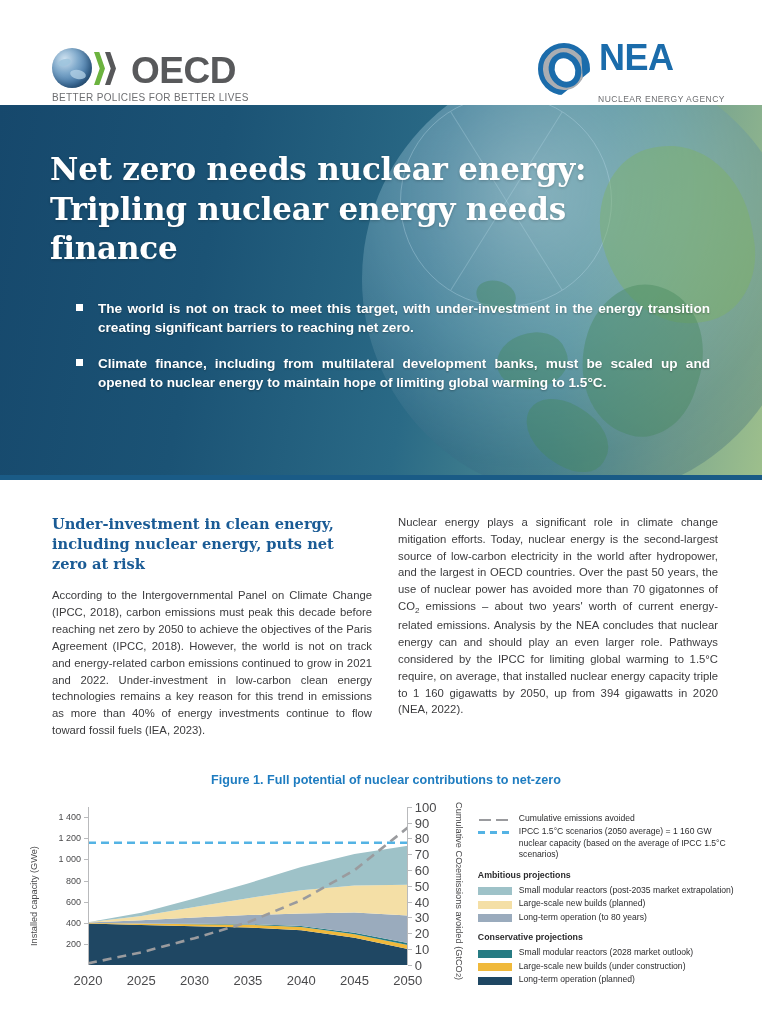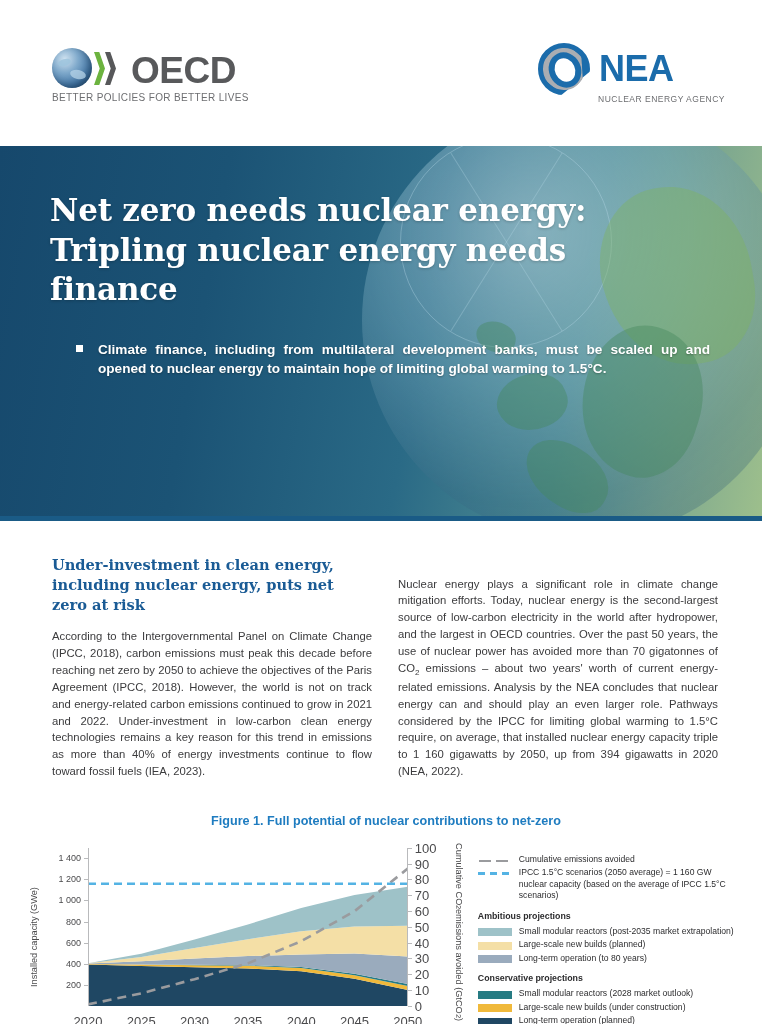--- a/index.html
+++ b/index.html
@@ -2,38 +2,38 @@
 <html><head>
 <meta charset="utf-8">
 <style>
   html,body{margin:0;padding:0;}
   body{
     width:762px;height:1024px;background:#ffffff;
     font-family:"Liberation Sans",sans-serif;
     color:#231f20;overflow:hidden;position:relative;
   }
   
-  .header{height:146px;background:#fff;position:relative;}
+  .header{height:105px;background:#fff;position:relative;}
   .oecd-logo{position:absolute;left:52px;top:48px;display:flex;align-items:flex-end;}
   .oecd-globe{width:40px;height:40px;border-radius:50%;
     background:radial-gradient(circle at 32% 28%,#cfe2f0 0%,#7fa9cb 34%,#3b6fa0 70%,#1d4468 100%);
     box-shadow:inset -3px -3px 6px rgba(0,0,0,.25);position:relative;overflow:hidden;}
   .oecd-globe:before{content:"";position:absolute;left:6px;top:11px;width:13px;height:7px;
     background:#9ec4dd;border-radius:50%;transform:rotate(-16deg);opacity:.85;}
   .oecd-globe:after{content:"";position:absolute;left:18px;top:22px;width:16px;height:9px;
     background:#b6d3e7;border-radius:50%;transform:rotate(12deg);opacity:.75;}
   .oecd-chev{width:34px;height:40px;position:relative;margin-left:2px;}
   .oecd-chev i{position:absolute;top:4px;width:11px;height:33px;display:block;
     clip-path:polygon(0 0,48% 0,100% 50%,48% 100%,0 100%,52% 50%);}
   .oecd-chev i.g{left:0;background:#6cb33f;}
   .oecd-chev i.d{left:11px;background:#57585a;}
   .oecd-word{font-family:"Liberation Sans",sans-serif;font-size:37px;font-weight:700;
     color:#58595b;letter-spacing:-.5px;line-height:.92;margin-left:3px;}
   .oecd-tag{position:absolute;left:52px;top:92px;font-size:10px;color:#6d6e71;letter-spacing:.35px;}
-  .nea-logo{position:absolute;left:535px;top:40px;display:flex;align-items:center;}
+  .nea-logo{position:absolute;left:535px;top:40px;display:flex;align-items:flex-start;}
   .nea-mark{width:58px;height:58px;position:relative;}
   .nea-mark .r{position:absolute;border-radius:50%;box-sizing:border-box;}
   .nea-mark .r1{left:3px;top:3px;width:52px;height:52px;border:8px solid #1b6cab;
     clip-path:polygon(0 0,100% 0,100% 55%,45% 100%,0 100%);}
   .nea-mark .r2{left:8px;top:8px;width:42px;height:42px;border:7px solid #a9adb2;
     transform:rotate(40deg);clip-path:polygon(0 0,62% 0,100% 40%,100% 100%,0 100%);}
   .nea-mark .r3{left:14px;top:12px;width:32px;height:36px;border:6px solid #1b6cab;
     transform:rotate(-25deg);}
   .nea-word{font-size:36px;font-weight:700;color:#1b6cab;letter-spacing:-.5px;margin-left:6px;line-height:1;}
   .nea-tag{position:absolute;left:598px;top:94px;font-size:8.5px;color:#6d6e71;letter-spacing:.5px;}
@@ -61,21 +61,21 @@
   .hero-title{font-family:"DejaVu Serif","Liberation Serif",serif;font-weight:700;color:#fff;
     font-size:31px;line-height:1.28;letter-spacing:-.2px;margin:0 0 30px 0;max-width:580px;
     text-shadow:0 1px 3px rgba(0,0,0,.22);}
   .bullets{list-style:none;margin:0;padding:0 8px 0 26px;}
   .bullets li{position:relative;color:#fff;font-size:13.6px;font-weight:700;line-height:1.42;
     margin-bottom:16px;text-align:justify;padding-left:22px;text-shadow:0 1px 2px rgba(0,0,0,.3);}
   .bullets li .sq{position:absolute;left:0;top:5px;width:7px;height:7px;background:#fff;}
   .banner-rule{height:5px;background:#1a5b86;}
 
   
-  .cols{display:flex;gap:26px;padding:34px 44px 0 52px;align-items:flex-end;}
+  .cols{display:flex;gap:26px;padding:34px 44px 0 52px;}
   .col{flex:1;}
   .sub-head{font-family:"DejaVu Serif","Liberation Serif",serif;font-weight:700;color:#1a5b95;
     font-size:14.6px;line-height:1.38;margin:0 0 13px 0;}
   .para{font-size:11.3px;line-height:1.49;color:#3b3b3d;text-align:justify;margin:0;}
   .para sub{font-size:8px;}
 
   
   .fig-wrap{margin-top:34px;padding:0 20px 0 30px;}
   .fig-title{color:#1e7cc0;font-size:12.6px;font-weight:700;text-align:center;margin:0 0 14px 0;}
   .chart-row{display:flex;}
@@ -139,21 +139,21 @@
   <div class="globe"></div>
   <div class="graticule"></div>
   <div class="land l4"></div>
   <div class="land l1"></div>
   <div class="land l2"></div>
   <div class="land l3"></div>
   <div class="land l5"></div>
   <div class="banner-inner">
     <h1 class="hero-title">Net zero needs nuclear energy: Tripling nuclear energy needs finance</h1>
     <ul class="bullets">
-      <li><span class="sq"></span></li>
+      <li><span class="sq"></span><span>The world is not on track to meet this target, with under-investment in the energy transition creating significant barriers to reaching net zero.</span></li>
       <li><span class="sq"></span><span>Climate finance, including from multilateral development banks, must be scaled up and opened to nuclear energy to maintain hope of limiting global warming to 1.5°C.</span></li>
     </ul>
   </div>
 </div>
 <div class="banner-rule"></div>
 
 <div class="cols">
   <div class="col">
     <h2 class="sub-head">Under-investment in clean energy, including nuclear energy, puts net zero at risk</h2>
     <p class="para">According to the Intergovernmental Panel on Climate Change (IPCC, 2018), carbon emissions must peak this decade before reaching net zero by 2050 to achieve the objectives of the Paris Agreement (IPCC, 2018). However, the world is not on track and energy-related carbon emissions continued to grow in 2021 and 2022. Under-investment in low-carbon clean energy technologies remains a key reason for this trend in emissions as more than 40% of energy investments continue to flow toward fossil fuels (IEA, 2023).</p>

